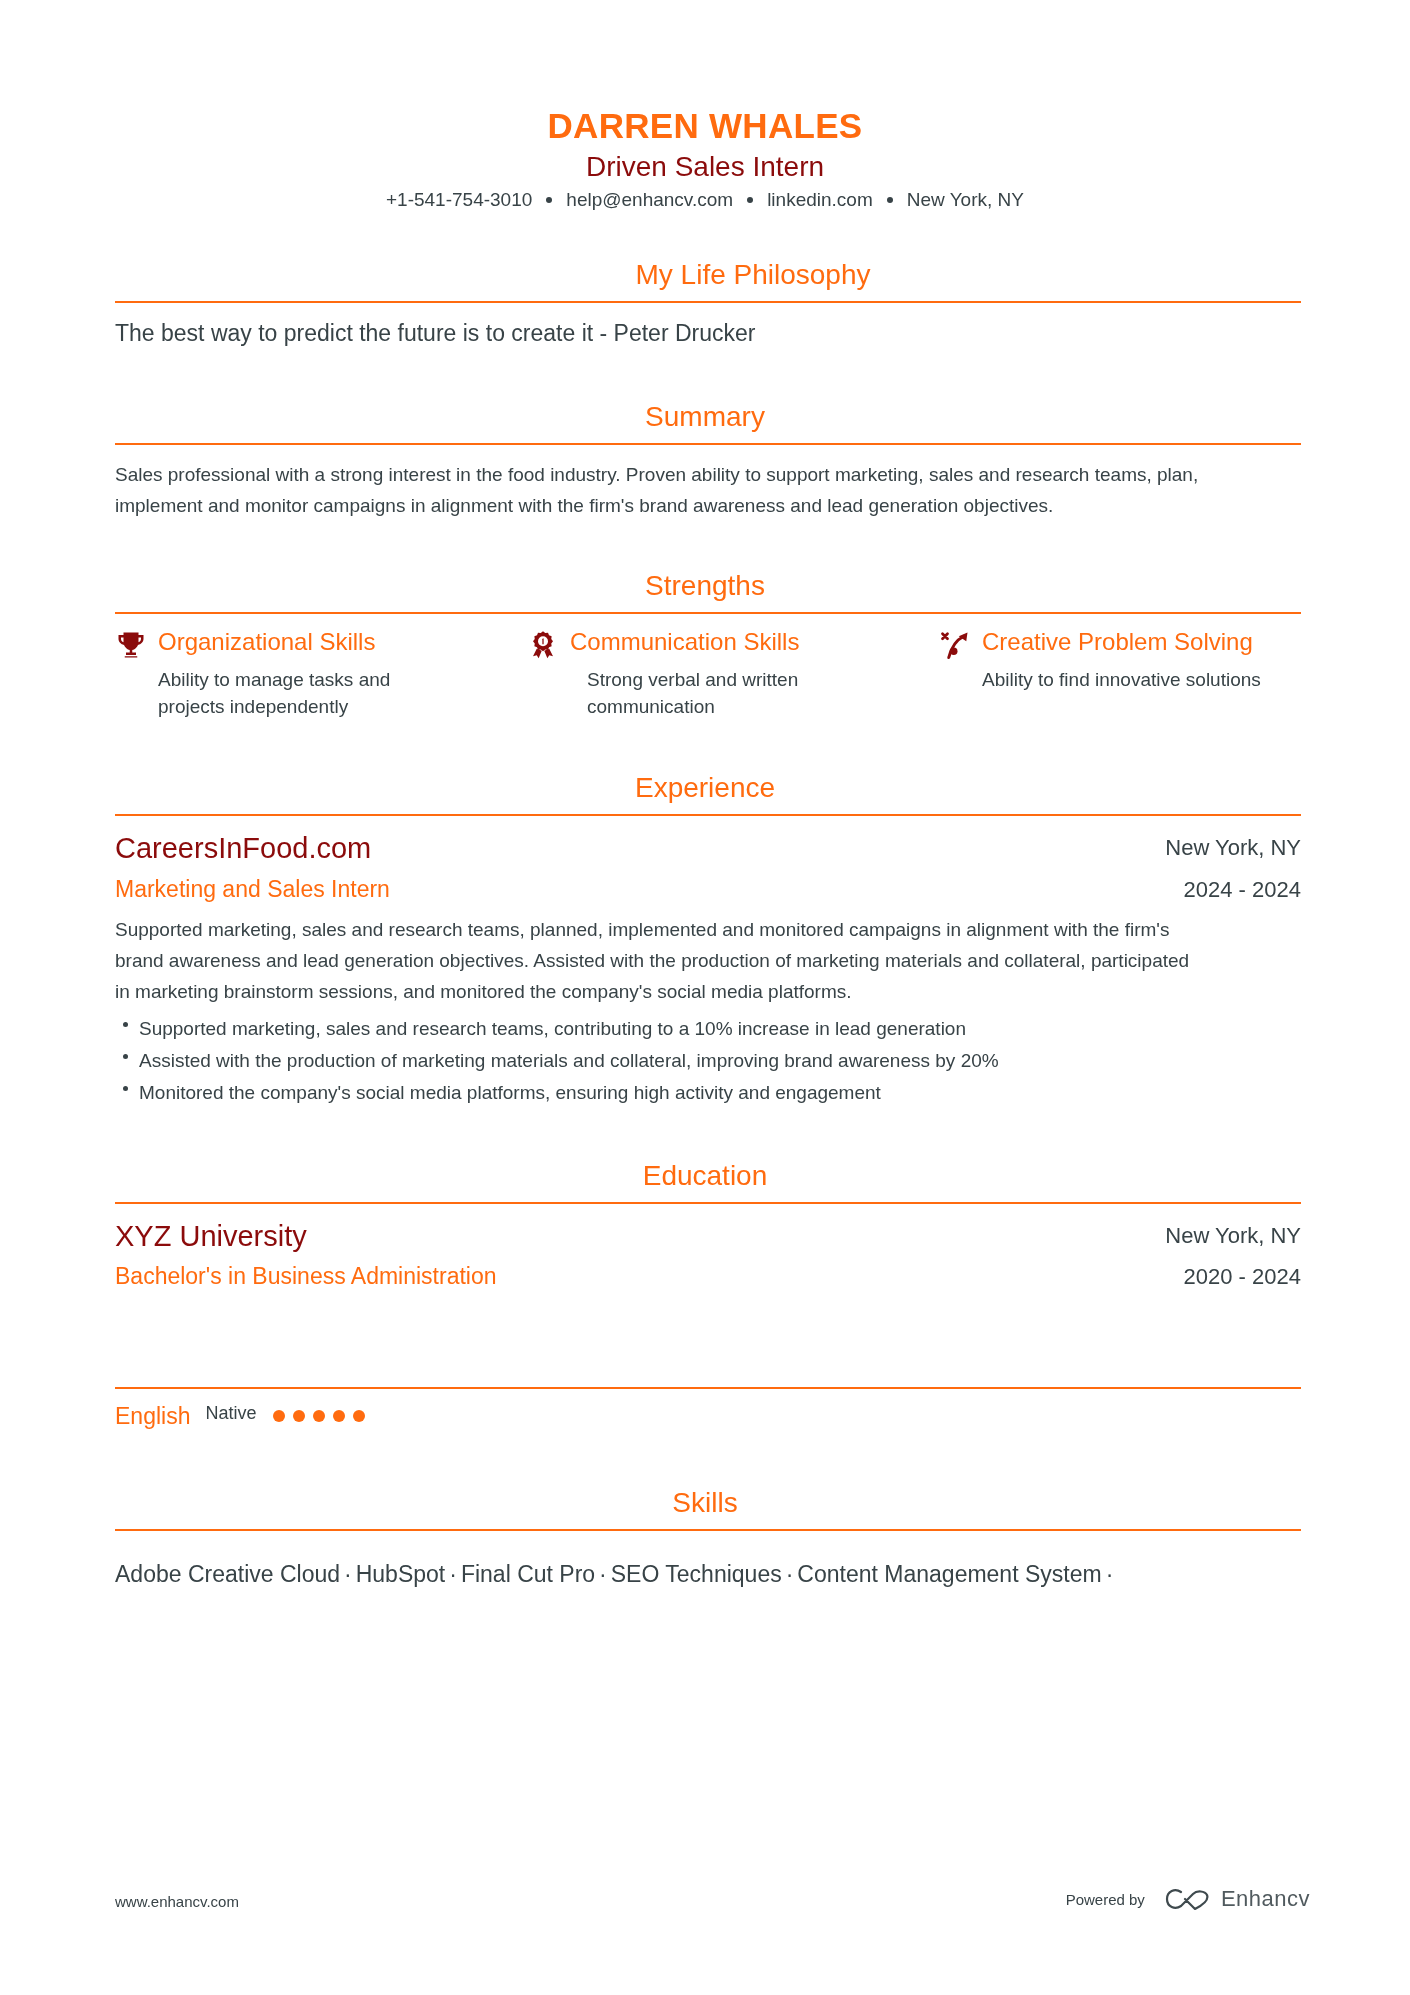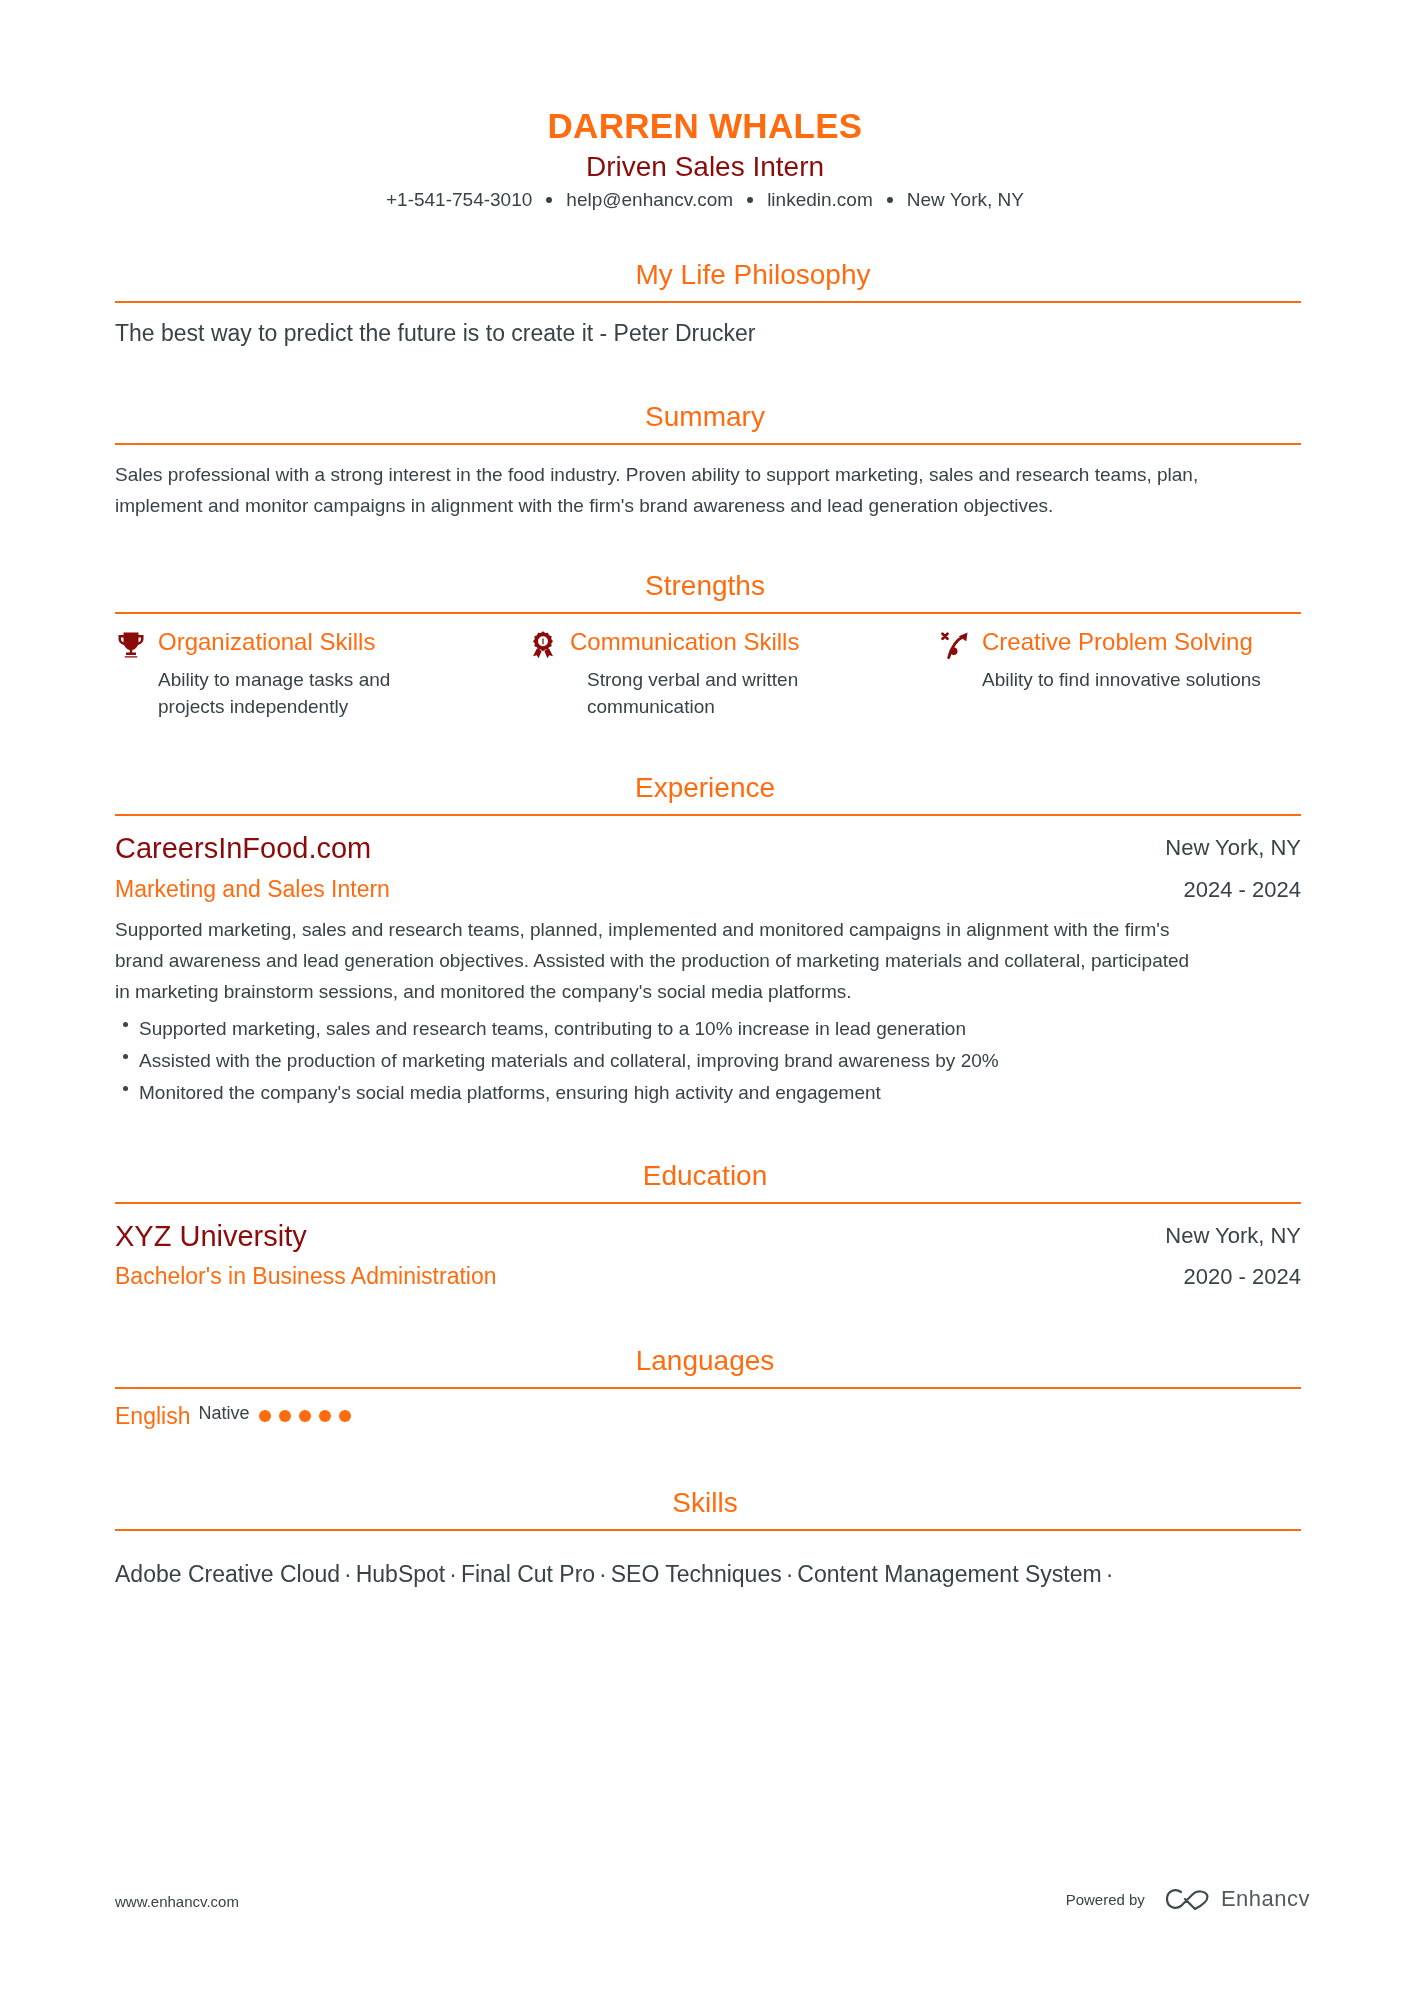--- a/index.html
+++ b/index.html
@@ -113,23 +113,22 @@
     <li>Monitored the company's social media platforms, ensuring high activity and engagement</li>
   </ul>
 
   <div class="abs center sec-head" style="top:1160px;">Education</div>
   <div class="rule" style="top:1202px;"></div>
   <div class="abs left company" style="top:1220px;">XYZ University</div>
   <div class="abs right meta" style="top:1223px;">New York, NY</div>
   <div class="abs left role" style="top:1263px;">Bachelor's in Business Administration</div>
   <div class="abs right meta" style="top:1264px;">2020 - 2024</div>
 
-  <div class="abs center sec-head" style="top:1345px;">Languages</div>
   <div class="rule" style="top:1387px;"></div>
-  <div class="abs" style="left:115px; top:1403px; display:flex; align-items:center; gap:8px;">
+  <div class="abs" style="left:115px; top:1403px; display:flex; align-items:center; gap:15px;">
     <span class="lang-name">English</span>
     <span class="lang-level" style="position:relative; top:-3px;">Native</span>
     <span class="dots" style="margin-left:2px; position:relative; top:-1px;">
       <span class="dot"></span>
       <span class="dot"></span>
       <span class="dot"></span>
       <span class="dot"></span>
       <span class="dot"></span>
     </span>
   </div>

